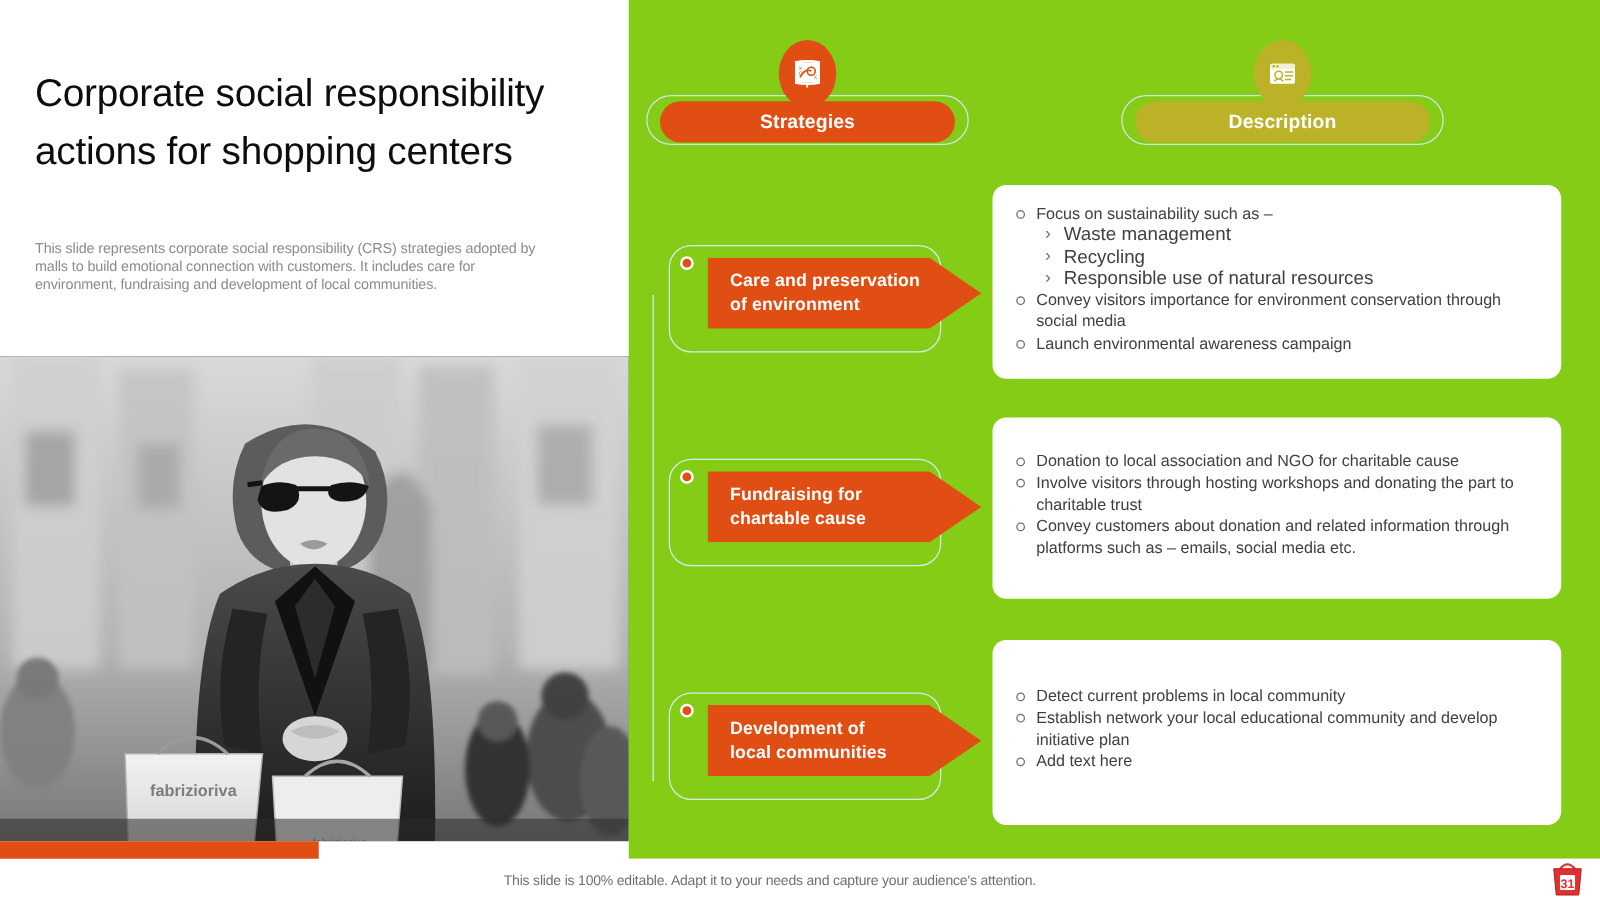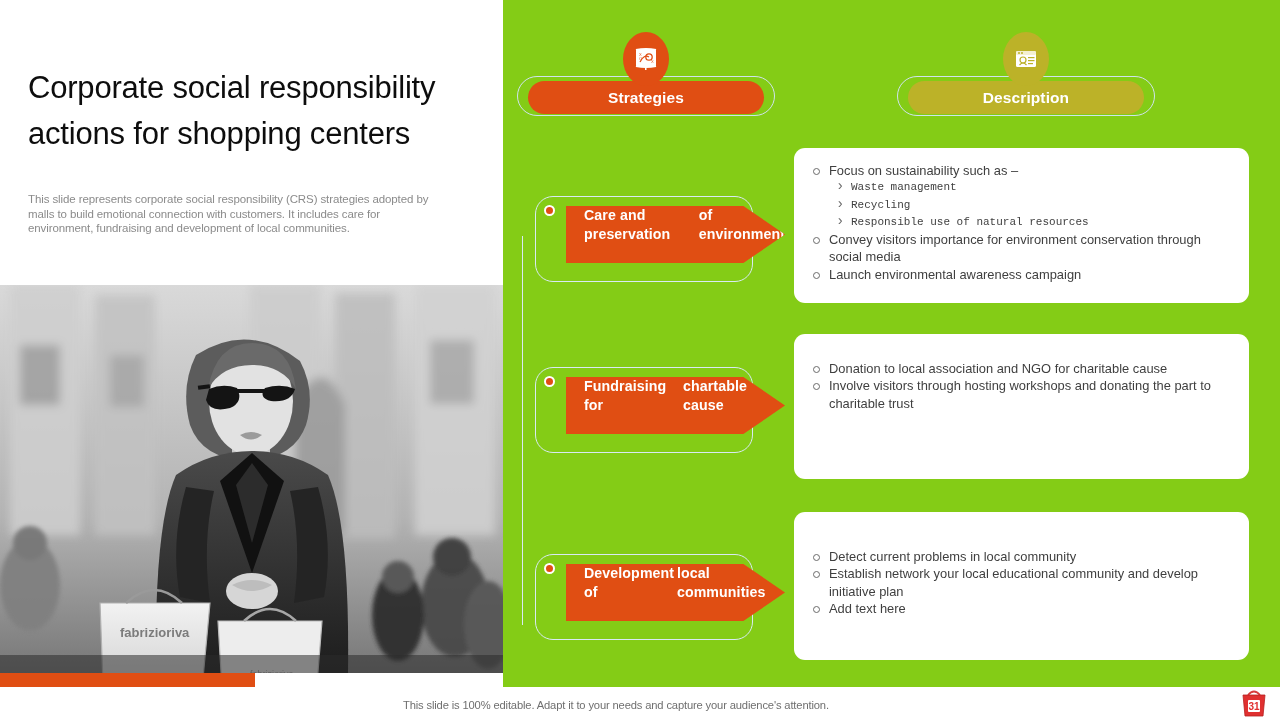--- a/index.html
+++ b/index.html
@@ -25,21 +25,21 @@
     position: absolute;
     left: 0; top: 0;
     width: 503px;
     height: 720px;
     background: #ffffff;
   }
 
   .title {
     position: absolute;
     left: 28px;
-    top: 65px;
+    top: 52px;
     width: 450px;
     font-size: 31px;
     line-height: 46px;
     font-weight: 400;
     color: #0d0d0d;
     letter-spacing: -0.2px;
   }
 
   .subtitle {
     position: absolute;
@@ -172,20 +172,21 @@
   .arrow {
     position: absolute;
     left: 49px;
     top: 10px;
     width: 219px;
     height: 57px;
     background: #E04E13;
     z-index: 3;
     clip-path: polygon(0 0, 81% 0, 100% 50%, 81% 100%, 0 100%);
     display: flex;
+    flex-direction: column;
     justify-content: center;
     padding-left: 18px;
   }
   .arrow span {
     display: block;
     font-size: 14.2px;
     font-weight: bold;
     color: #ffffff;
     line-height: 19px;
     letter-spacing: 0.1px;
@@ -218,22 +219,21 @@
     position: absolute;
     left: 5px;
     top: 6px;
     width: 5px;
     height: 5px;
     border: 1px solid #6b6b6b;
     border-radius: 50%;
   }
   .card li.sub {
     padding-left: 43px;
-    font-size: 11px;
-    font-family: Liberation Mono, monospace;
+    font-size: 15px;
   }
   .card li.sub::before {
     content: "\203A";
     left: 28px;
     top: -1px;
     width: auto;
     height: auto;
     border: none;
     border-radius: 0;
     color: #6b6b6b;
@@ -449,20 +449,21 @@
         <li class="sub">Responsible use of natural resources</li>
         <li>Convey visitors importance for environment conservation through social media</li>
         <li>Launch environmental awareness campaign</li>
       </ul>
     </div>
 
     <div class="card card-2">
       <ul>
         <li>Donation to local association and NGO for charitable cause</li>
         <li>Involve visitors through hosting workshops and donating the part to charitable trust</li>
+        <li>Convey customers about donation and related information through platforms such as – emails, social media etc.</li>
       </ul>
     </div>
 
     <div class="card card-3">
       <ul>
         <li>Detect current problems in local community</li>
         <li>Establish network your local educational community and develop initiative plan</li>
         <li>Add text here</li>
       </ul>
     </div>

